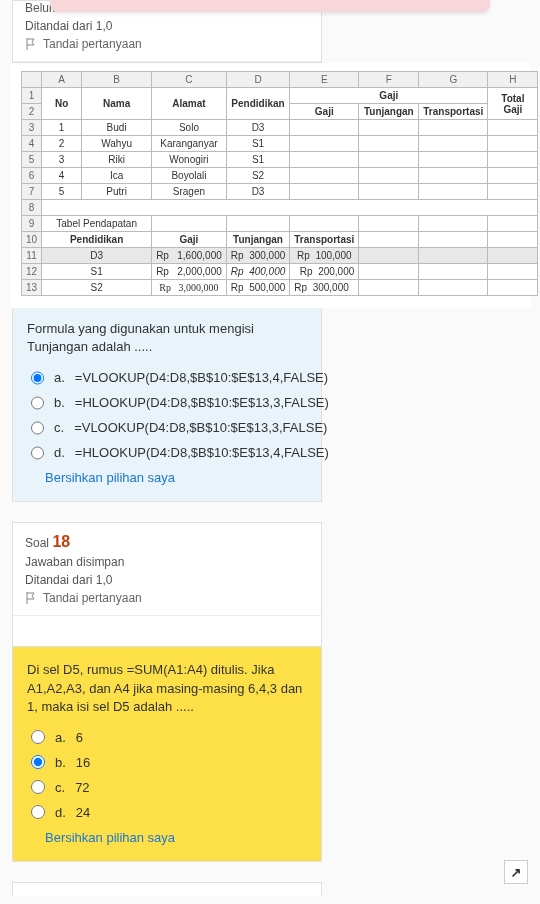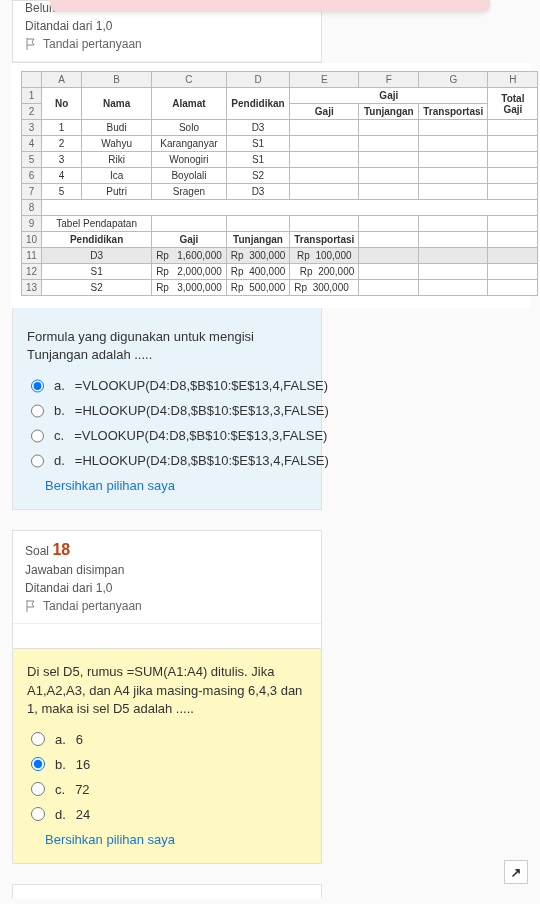--- a/index.html
+++ b/index.html
@@ -145,21 +145,21 @@
       position: relative;
       width: 520px;
       margin-left: -2px;
       padding: 8px 0 12px 10px;
       background: #fff;
     }
     .q17-body {
       padding: 0 14px 16px 14px;
       background: #e8f4fa;
     }
-    .q17-body .question-text { padding-top: 20px; }
+    .q17-body .question-text { padding-top: 12px; }
   </style>
 </head>
 <body>
 
 <div class="pink-banner"></div>
 
 <div class="question-card card-top-partial" style="margin-top:0;">
   <div class="question-header">
     <div class="line">Belum</div>
     <div class="line">Ditandai dari 1,0</div>
@@ -290,30 +290,30 @@
             <td style="text-align:left;"><span>Rp</span>&nbsp;&nbsp;<span>300,000</span></td>
             <td style="text-align:center;"><span>Rp</span>&nbsp;&nbsp;<span>100,000</span></td>
             <td></td>
             <td></td>
             <td></td>
           </tr>
       <tr>
             <td class="row-hdr">12</td>
             <td colspan="2">S1</td>
             <td style="text-align:left;margin-left:40px;"><span>Rp</span>&nbsp;&nbsp;&nbsp;<span>2,000,000</span></td>
-            <td style="text-align:center;"><span>Rp</span>&nbsp;&nbsp;<span>400,000</span></td>
+            <td style="text-align:center;font-style:italic;"><span>Rp</span>&nbsp;&nbsp;<span>400,000</span></td>
             <td style="text-align:right;"><span>Rp</span>&nbsp;&nbsp;<span>200,000</span></td>
             <td></td>
             <td></td>
             <td></td>
           </tr>
       <tr>
             <td class="row-hdr">13</td>
             <td colspan="2">S2</td>
-            <td style="text-align:right;"><span>Rp</span>&nbsp;&nbsp;&nbsp;<span>3,000,000</span></td>
+            <td style="text-align:center;font-family:Liberation Serif, serif;"><span>Rp</span>&nbsp;&nbsp;&nbsp;<span>3,000,000</span></td>
             <td style="text-align:left;"><span>Rp</span>&nbsp;&nbsp;<span>500,000</span></td>
             <td style="text-align:left;"><span>Rp</span>&nbsp;&nbsp;<span>300,000</span></td>
             <td></td>
             <td></td>
             <td></td>
           </tr>
     </tbody>
       </table>
   </div>
   <div class="q17-body">
@@ -351,21 +351,21 @@
     <div class="line">Ditandai dari 1,0</div>
     <div class="flag-line">
       <span class="flag-icon">
         <svg viewBox="0 0 12 14" width="12" height="14">
             <path d="M2 1 L2 13 M2 2 L9 2 L7 5 L9 8 L2 8" fill="none" stroke="#888" stroke-width="1"></path>
           </svg>
       </span>
       <span>Tandai pertanyaan</span>
     </div>
   </div>
-  <div class="question-body" style="background:#fef9c3; margin-top:24px; border-top:1px solid #e0e0e0;">
+  <div class="question-body" style="background:#fde047; margin-top:30px; border-top:1px solid #e0e0e0;">
     <div class="question-text">Di sel D5, rumus =SUM(A1:A4) ditulis. Jika A1,A2,A3, dan A4 jika masing-masing 6,4,3 dan 1, maka isi sel D5 adalah .....</div>
     <div class="options">
       <div class="option-row">
           <input type="radio" name="q18" style="">
           <span>a.</span>
           <span>6</span>
         </div>
       <div class="option-row">
           <input type="radio" name="q18" checked="" style="">
           <span>b.</span>

